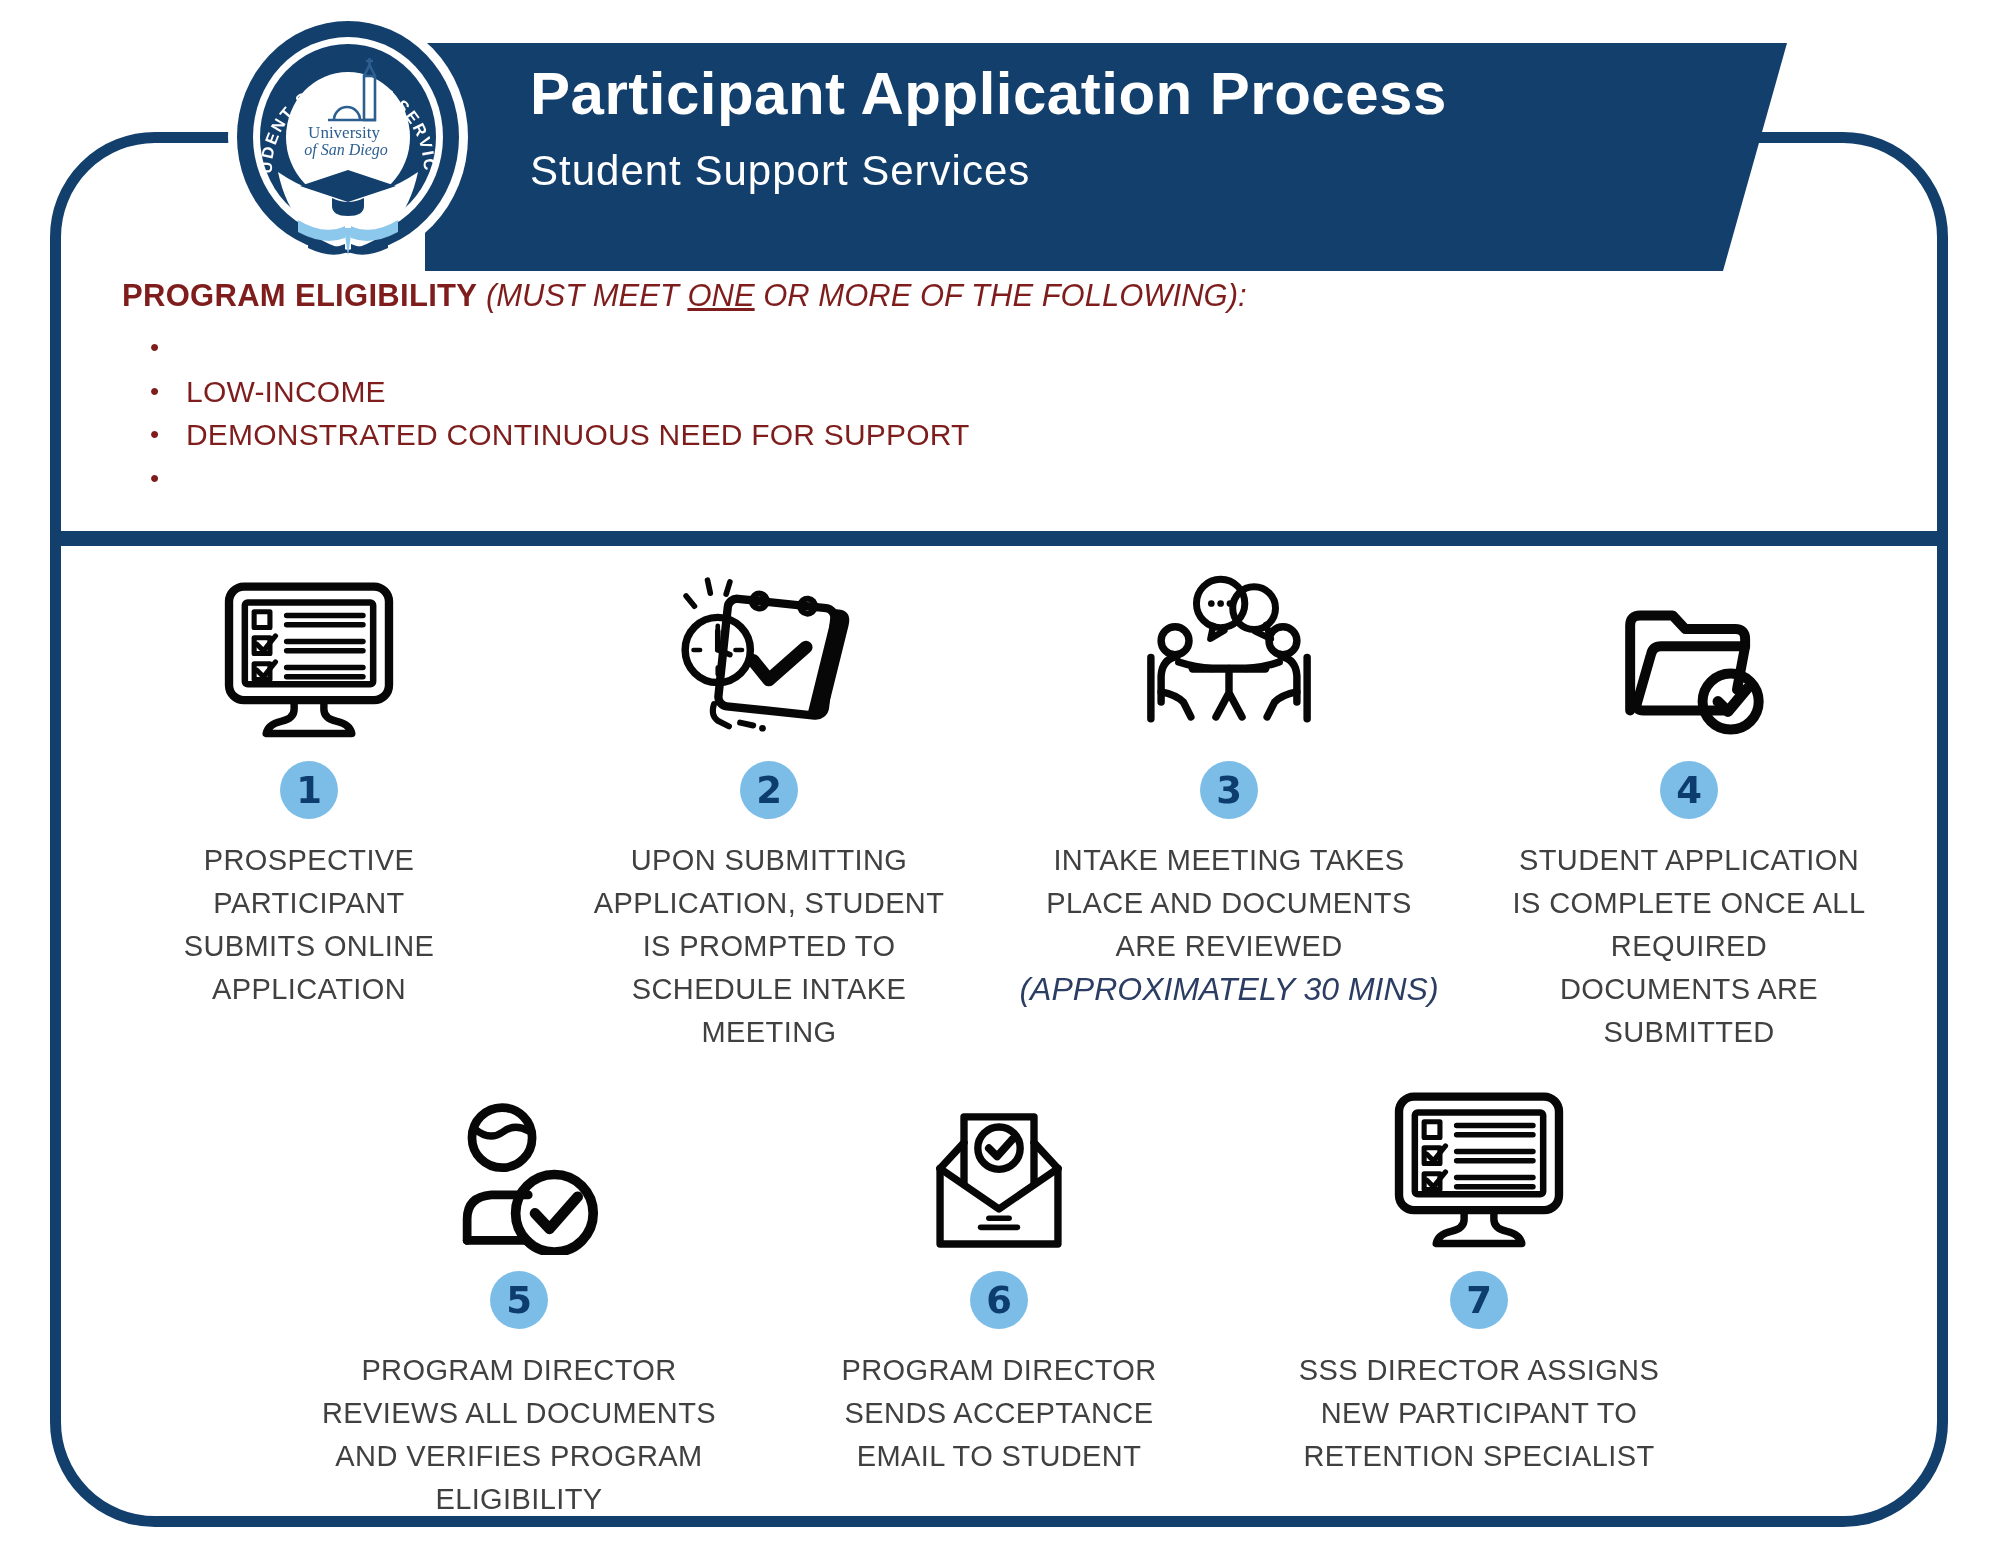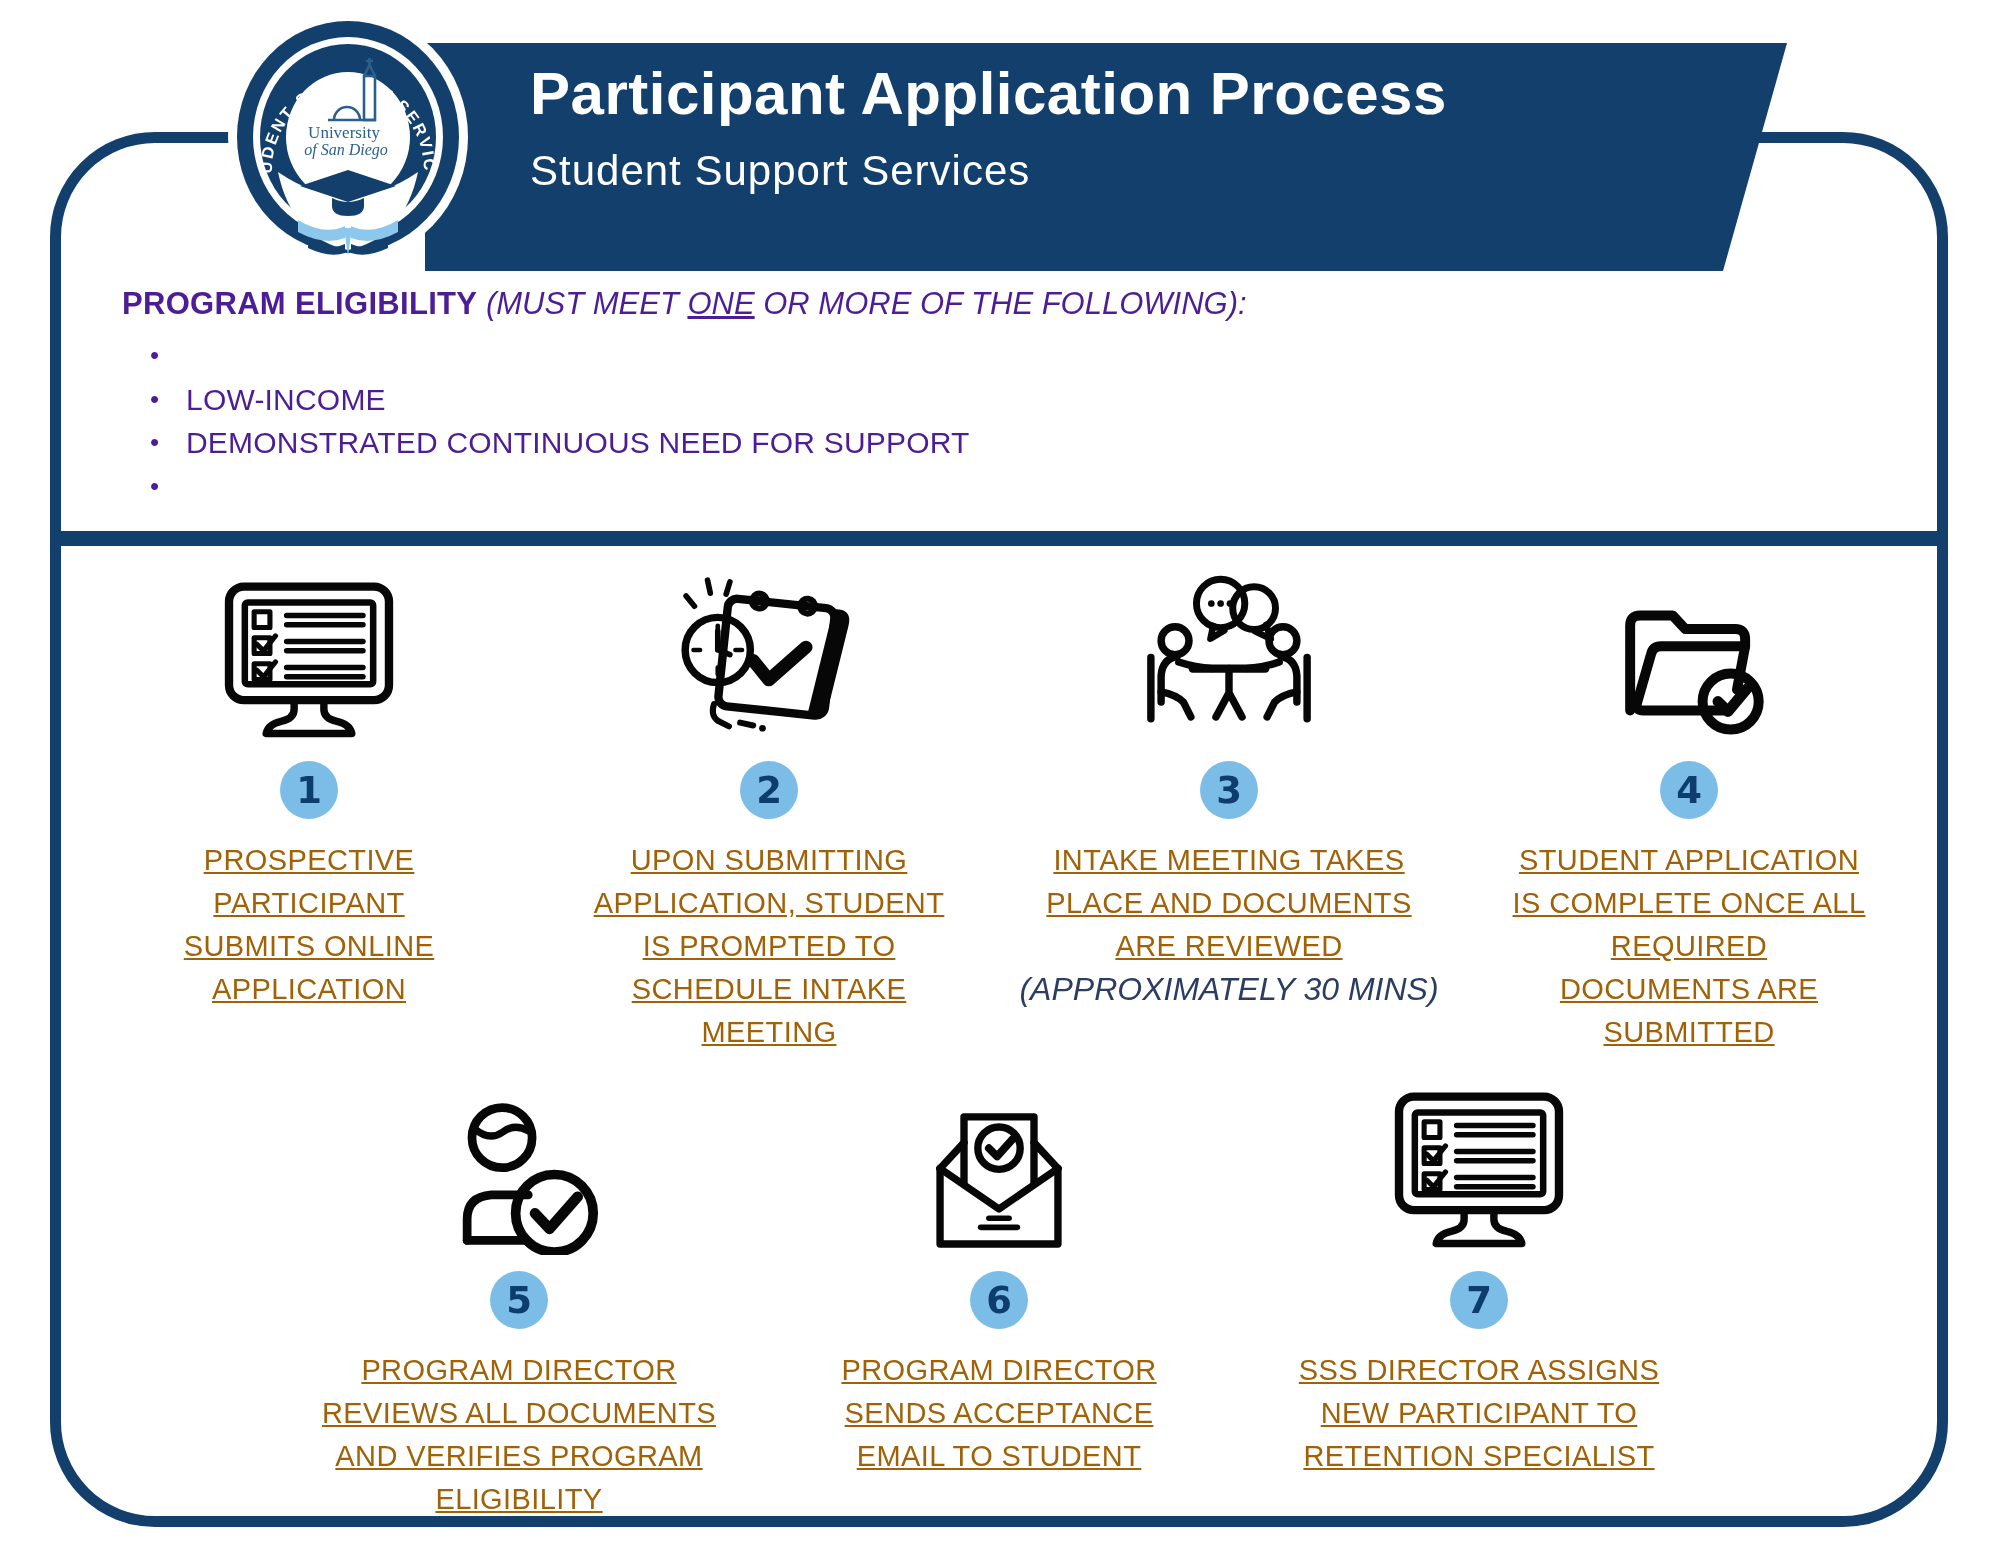--- a/index.html
+++ b/index.html
@@ -19,42 +19,42 @@
                    font-size:60px; font-weight:800; letter-spacing:.5px; line-height:70px; }
   .banner .subtitle { position:absolute; left:105px; top:102px; color:#ffffff;
                       font-size:42px; font-weight:300; letter-spacing:1px; line-height:52px; }
 
   
   .seal { position:absolute; left:228px; top:12px; z-index:4; }
   .seal text { font-family:"Liberation Sans", sans-serif; }
   .seal .usd-serif { font-family:"Liberation Serif", serif; }
 
   
-  .eligibility { position:absolute; left:122px; top:274px; width:1700px; color:#4c1d95; z-index:2;margin-top:8px; }
+  .eligibility { position:absolute; left:122px; top:274px; width:1700px; color:#7f1d1d; z-index:2; }
   .elig-head { font-size:31px; line-height:44px; }
   .elig-head .lbl { font-weight:800; letter-spacing:.3px; }
   .elig-head .cond { font-style:italic; font-weight:400; }
   .elig-head .cond-u { font-style:italic; text-decoration:underline; }
   .bullets { margin-top:8px; list-style:none; }
   .bullets li { font-size:30px; line-height:43.5px; letter-spacing:.2px; display:flex; }
   .bullets .dot { width:22px; margin-left:28px; margin-right:14px; font-size:26px; }
 
   
   .steps-row { position:absolute; left:50px; width:1898px; display:flex; justify-content:center; }
   .row-1 { top:560px; gap:20px; }
   .row-2 { top:1065px; gap:40px; }
   .step { width:440px; display:flex; flex-direction:column; align-items:center; text-align:center; }
   .icon-slot { height:185px; display:flex; align-items:flex-end; justify-content:center; }
   .row-2 .icon-slot { height:190px; }
   .step-number { margin-top:16px; width:58px; height:58px; border-radius:50%;
                  background:#7CBDE8; color:#0D3C6E; font-size:37px; font-weight:800;
                  display:flex; align-items:center; justify-content:center;
                  font-family:"DejaVu Sans", sans-serif; }
   .step-text { margin-top:20px; font-size:29px; line-height:43px; letter-spacing:.4px;
-               color:#a16207; white-space:pre-line;text-decoration:underline; }
+               color:#404040; white-space:pre-line; }
   .step-note { font-size:32px; line-height:43px; color:#2B3D63; font-style:italic; }
   .ic { stroke:#070707; fill:none; stroke-linecap:round; stroke-linejoin:round; }
 </style>
 </head>
 <body>
 
 <div class="frame"></div>
 <div class="divider"></div>
 
 <div class="banner">

